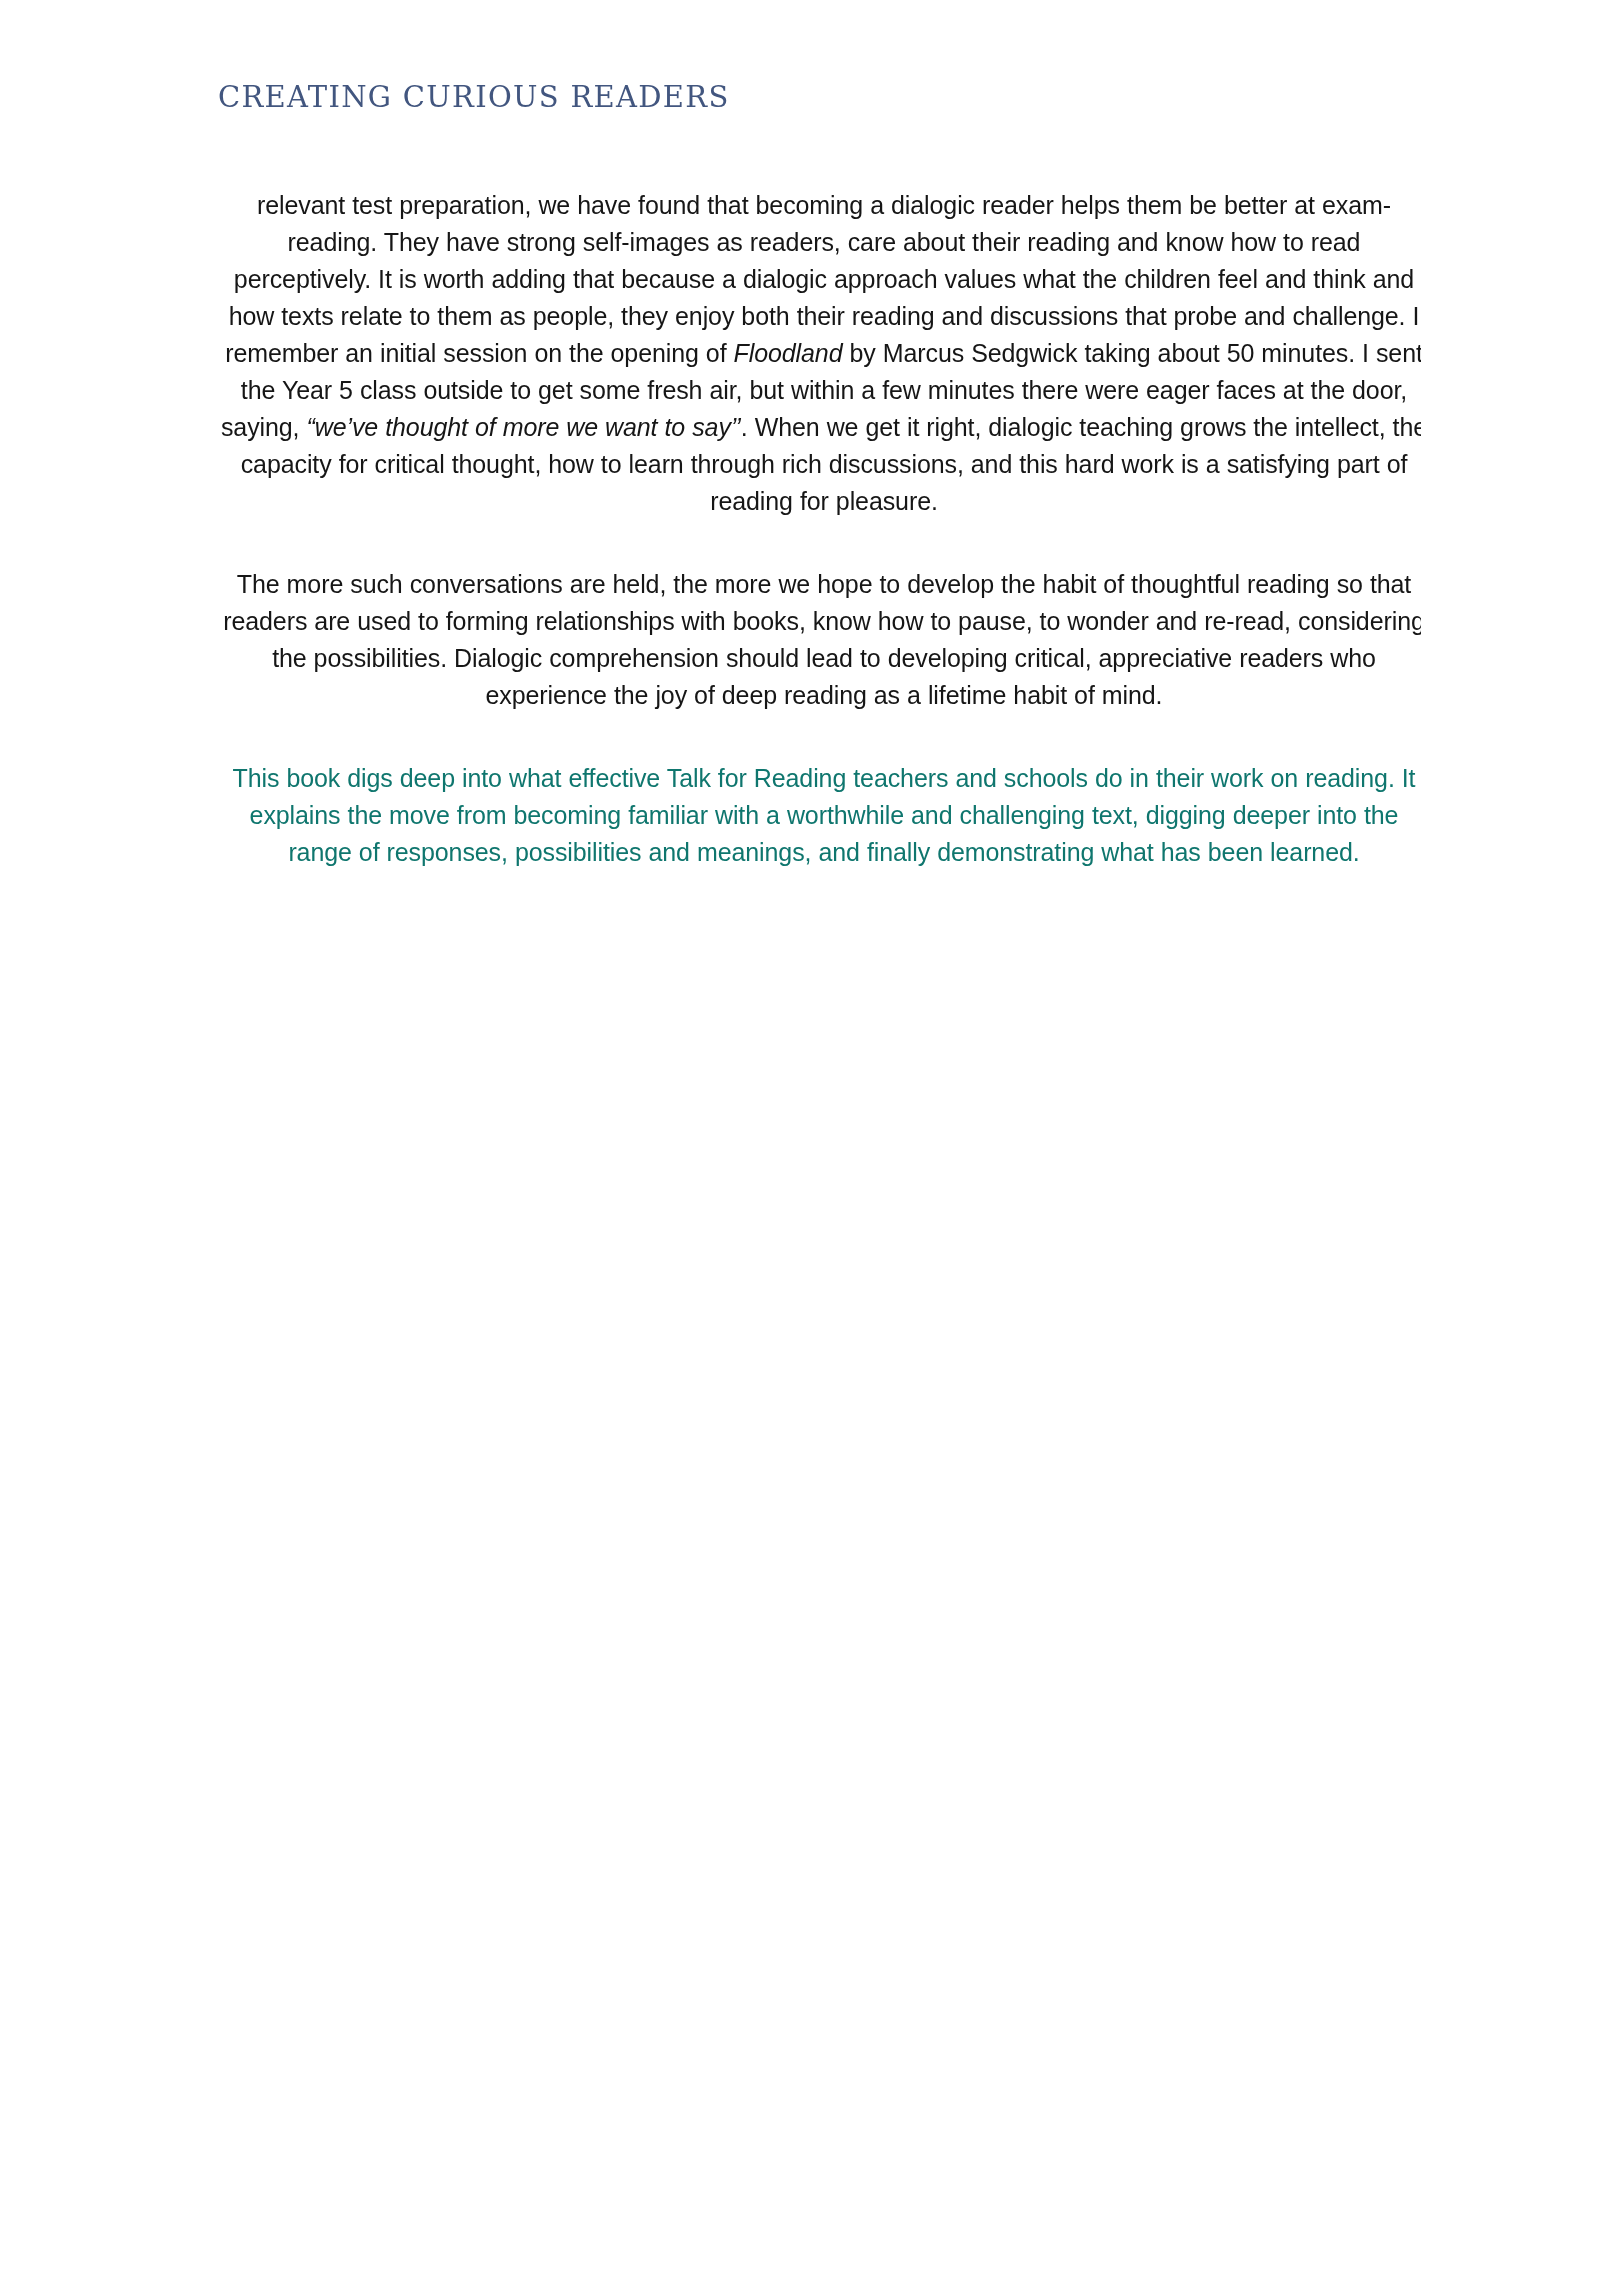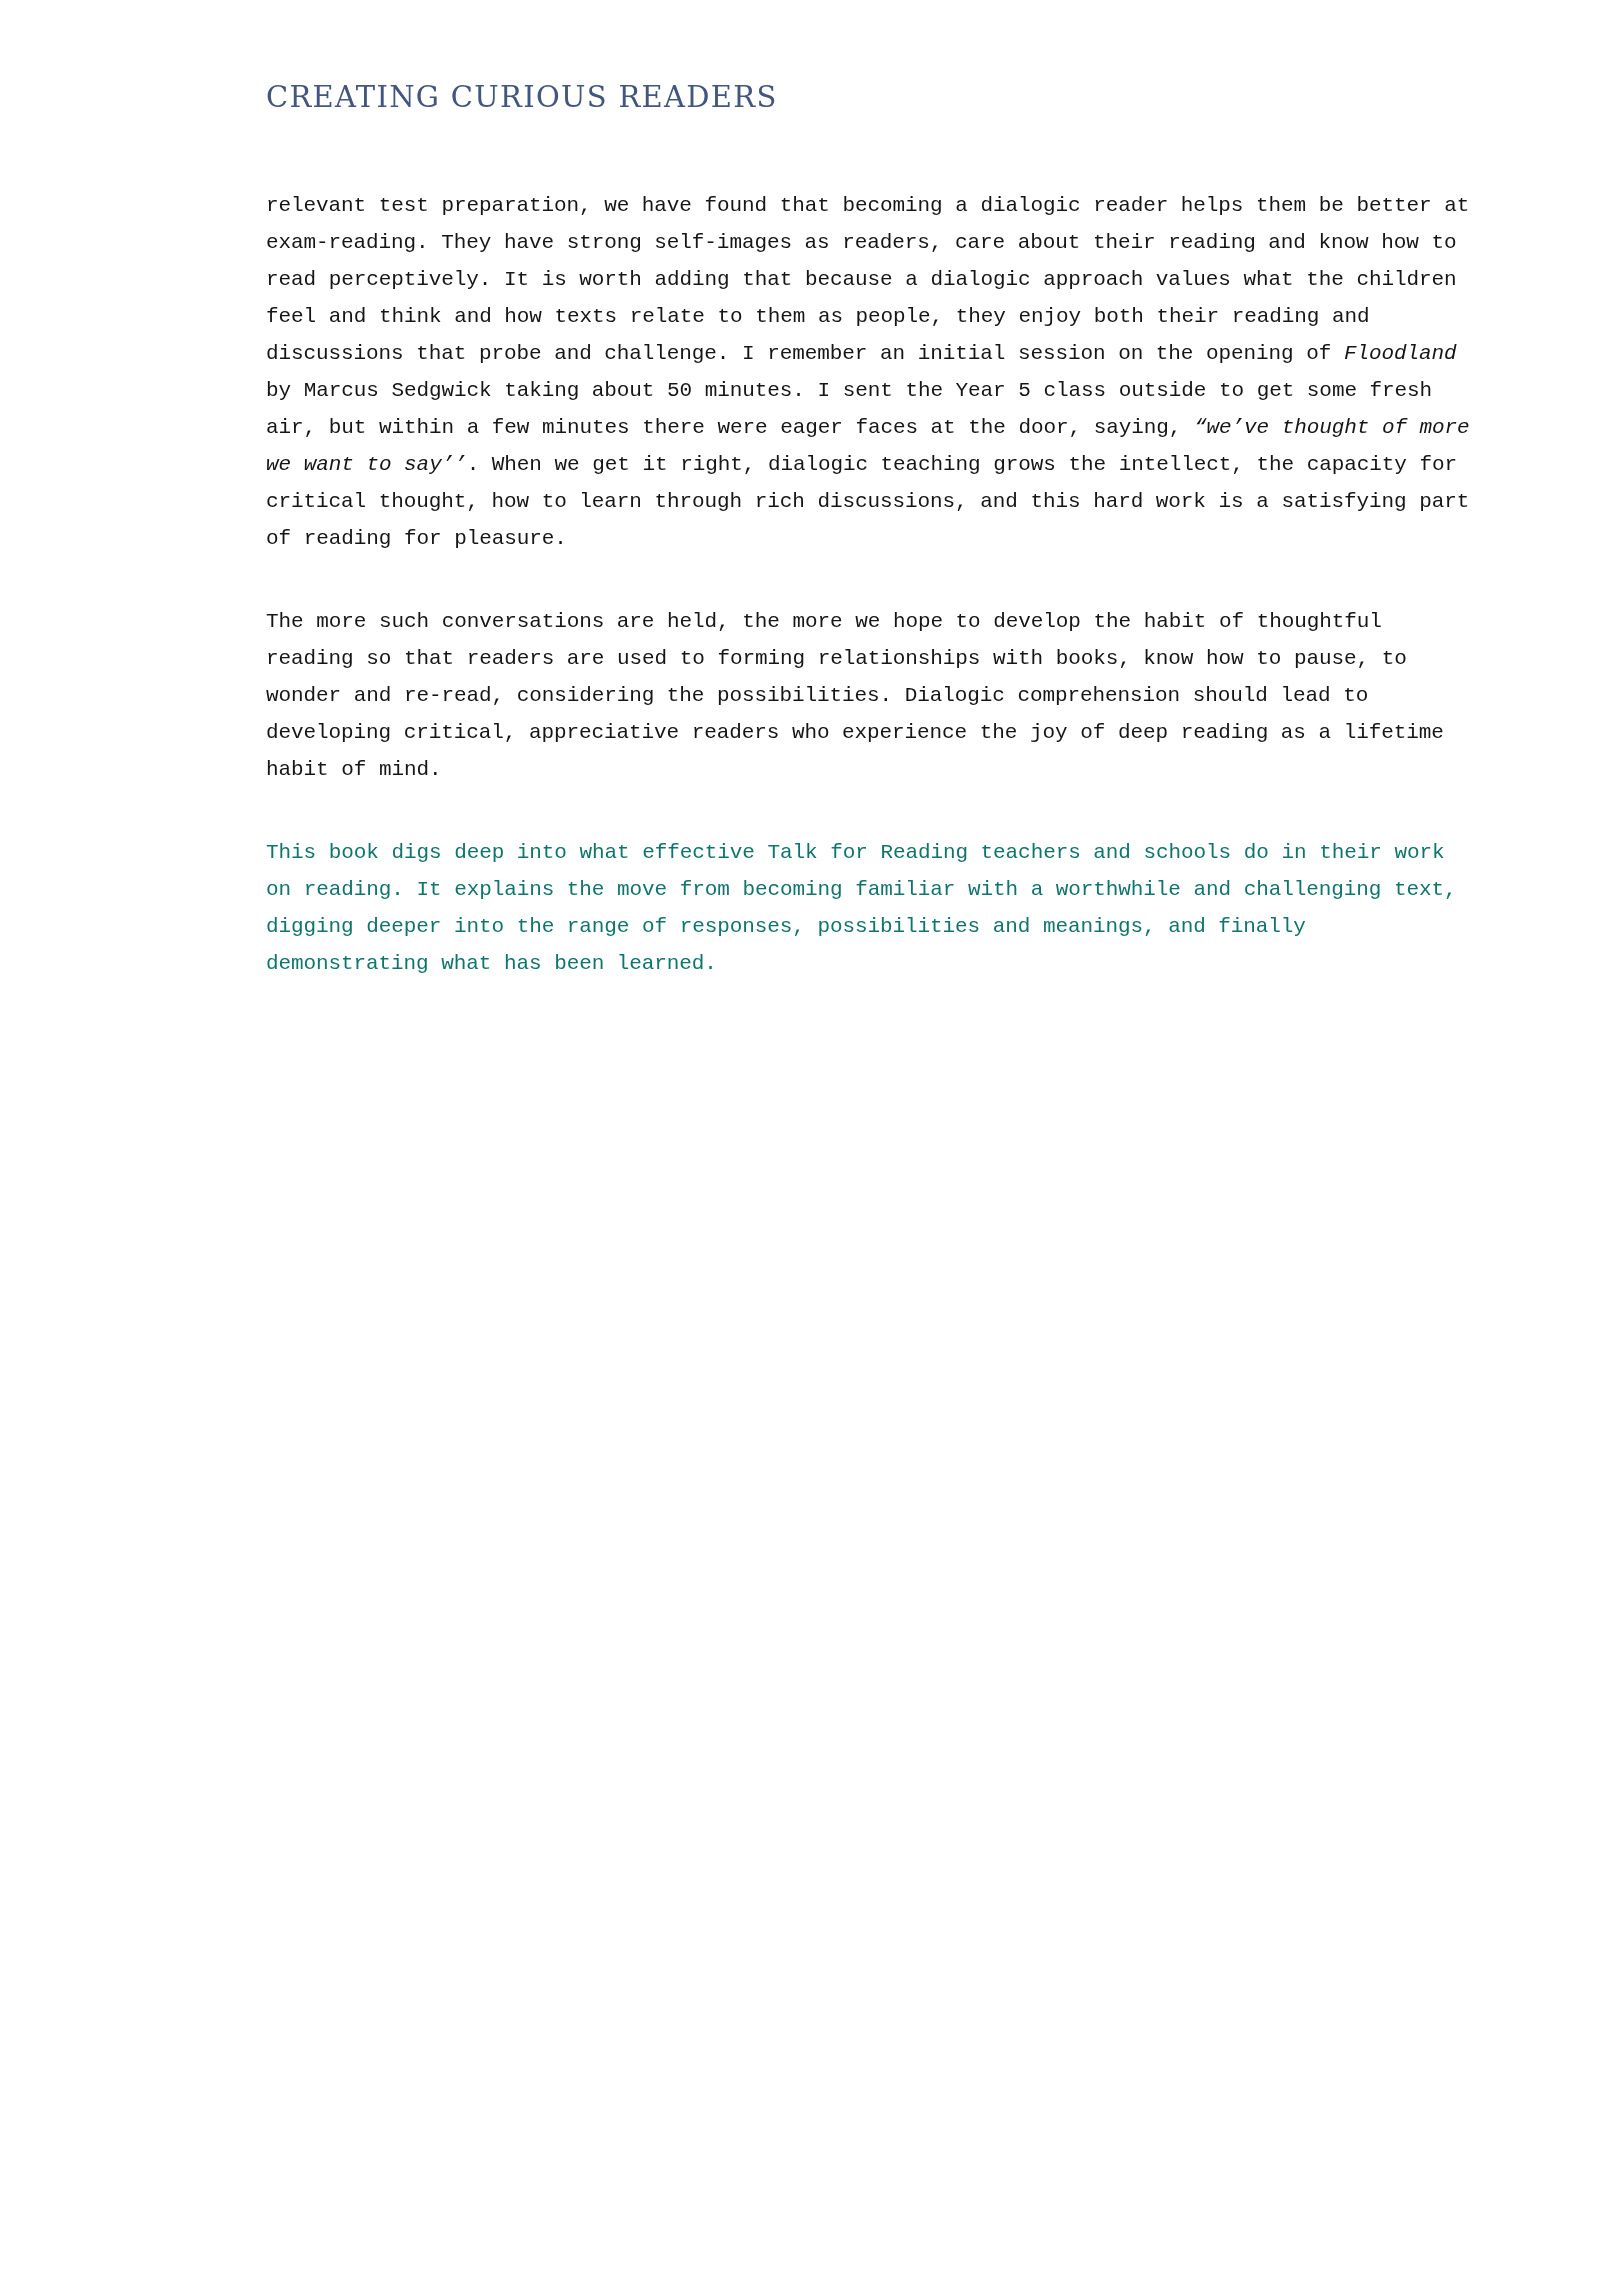--- a/index.html
+++ b/index.html
@@ -9,21 +9,20 @@
     background: #ffffff;
   }
 
   .page {
     position: relative;
     width: 1421px;
     height: 2286px;
     background: #ffffff;
     overflow: hidden;
     box-sizing: border-box;
-    margin-left: 48px;
   }
 
   
   .running-header {
     position: absolute;
     left: 218px;
     top: 82px;
     font-family: "DejaVu Serif", "Liberation Serif", serif;
     font-size: 29px;
     line-height: 1.1;
@@ -35,26 +34,26 @@
 
   
   .text-column {
     position: absolute;
     left: 218px;
     top: 187px;
     width: 1212px;
   }
 
   .body-paragraph {
-    font-family: Liberation Mono, monospace;
-    font-size: 21px;
+    font-family: Liberation Sans, sans-serif;
+    font-size: 25px;
     line-height: 37px;
     color: #161616;
     margin: 0 0 37px 0;
-    text-align: left;
+    text-align: center;
     letter-spacing: -0.1px;
     word-spacing: 0.2px;
     -webkit-font-smoothing: antialiased;
   }
 
   .body-paragraph:last-child {
     margin-bottom: 0;
   }
 
   .it {

